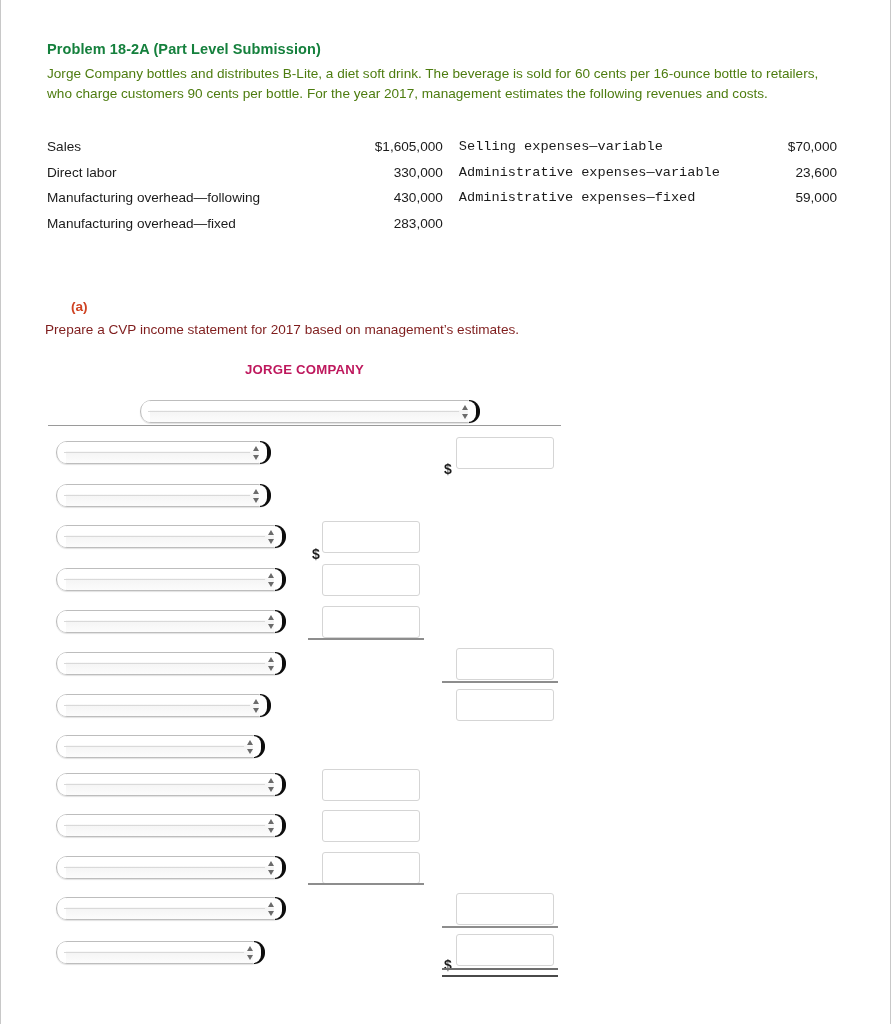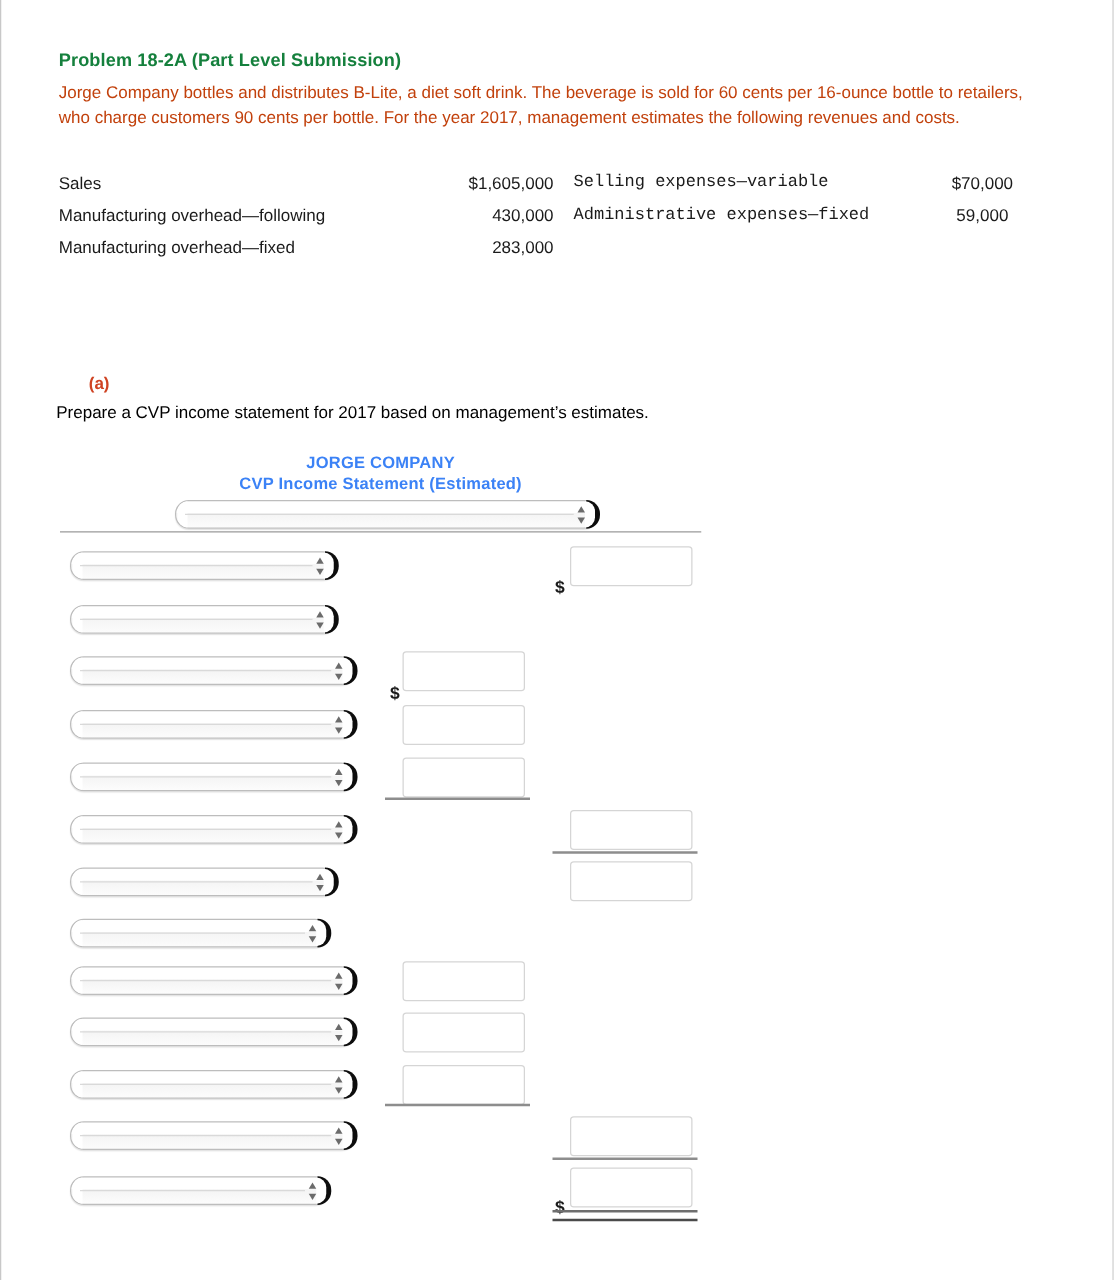--- a/index.html
+++ b/index.html
@@ -34,21 +34,21 @@
     letter-spacing: 0.1px;
     white-space: nowrap;
   }
   .problem-body {
     position: absolute;
     left: 46px;
     top: 64px;
     width: 790px;
     font-size: 13.6px;
     line-height: 19.5px;
-    color: #c2410c;
+    color: #4d7c0f;
   }
 
   
   .facts {
     position: absolute;
     left: 46px;
     top: 134px;
     width: 790px;
     border-collapse: collapse;
     font-size: 13.6px;
@@ -56,49 +56,49 @@
   }
   .facts td {
     padding: 0;
     height: 25.5px;
     vertical-align: middle;
     white-space: nowrap;
   }
   .facts td.label-a { width: 293px; }
   .facts td.num-a   { width: 94px; text-align: right; padding-right: 16px; }
   .facts td.label-b { width: 270px; font-family: Liberation Mono, monospace; }
-  .facts td.num-b   { width: 100px; text-align: center; }
+  .facts td.num-b   { width: 100px; text-align: right; }
 
   
   .part-label {
     position: absolute;
     left: 70px;
     top: 299px;
     font-size: 13.6px;
     font-weight: bold;
     color: #cf4323;
   }
   .part-instruction {
     position: absolute;
     left: 44px;
     top: 322px;
     font-size: 13.6px;
-    color: #000000;
+    color: #7f1d1d;
     white-space: nowrap;
   }
 
   
   .stmt-head {
     position: absolute;
     left: 47px;
     width: 513px;
     text-align: center;
     font-size: 13.2px;
     font-weight: bold;
-    color: #3b82f6;
+    color: #be185d;
     letter-spacing: 0.2px;
   }
   .stmt-head.line1 { top: 362px; }
   .stmt-head.line2 { top: 379px; }
 
   
   .stmt { position: absolute; left: 0; top: 0; }
 
   
   .sel {
@@ -222,20 +222,26 @@
 
   <div class="problem-body">Jorge Company bottles and distributes B-Lite, a diet soft drink. The beverage is sold for 60 cents per 16-ounce bottle to retailers, who charge customers 90 cents per bottle. For the year 2017, management estimates the following revenues and costs.</div>
 
   <table class="facts">
     <tbody>
       <tr>
         <td class="label-a">Sales</td>
         <td class="num-a">$1,605,000</td>
         <td class="label-b">Selling expenses—variable</td>
         <td class="num-b">$70,000</td>
+      </tr>
+      <tr>
+        <td class="label-a">Direct labor</td>
+        <td class="num-a">330,000</td>
+        <td class="label-b">Administrative expenses—variable</td>
+        <td class="num-b">23,600</td>
       </tr>
       <tr>
         <td class="label-a">Manufacturing overhead—following</td>
         <td class="num-a">430,000</td>
         <td class="label-b">Administrative expenses—fixed</td>
         <td class="num-b">59,000</td>
       </tr>
       <tr>
         <td class="label-a">Manufacturing overhead—fixed</td>
         <td class="num-a">283,000</td>
@@ -244,21 +250,20 @@
       </tr>
     </tbody>
   </table>
 
   <div class="part-label">(a)</div>
 
   <div class="part-instruction">Prepare a CVP income statement for 2017 based on management’s estimates.</div>
 
   <div class="stmt-head line1">JORGE COMPANY</div>
 
-  <div class="stmt-head line2">CVP Income Statement (Estimated)</div>
 
   <div class="stmt">
 
     <div class="sel" style="left:139px; top:400px; width:338px;">
       <span class="cap-l"></span>
       <span class="cap-r"></span>
       <span class="midline"></span>
       <span class="arrows">
         <i class="up"></i>
           <i class="dn"></i>

